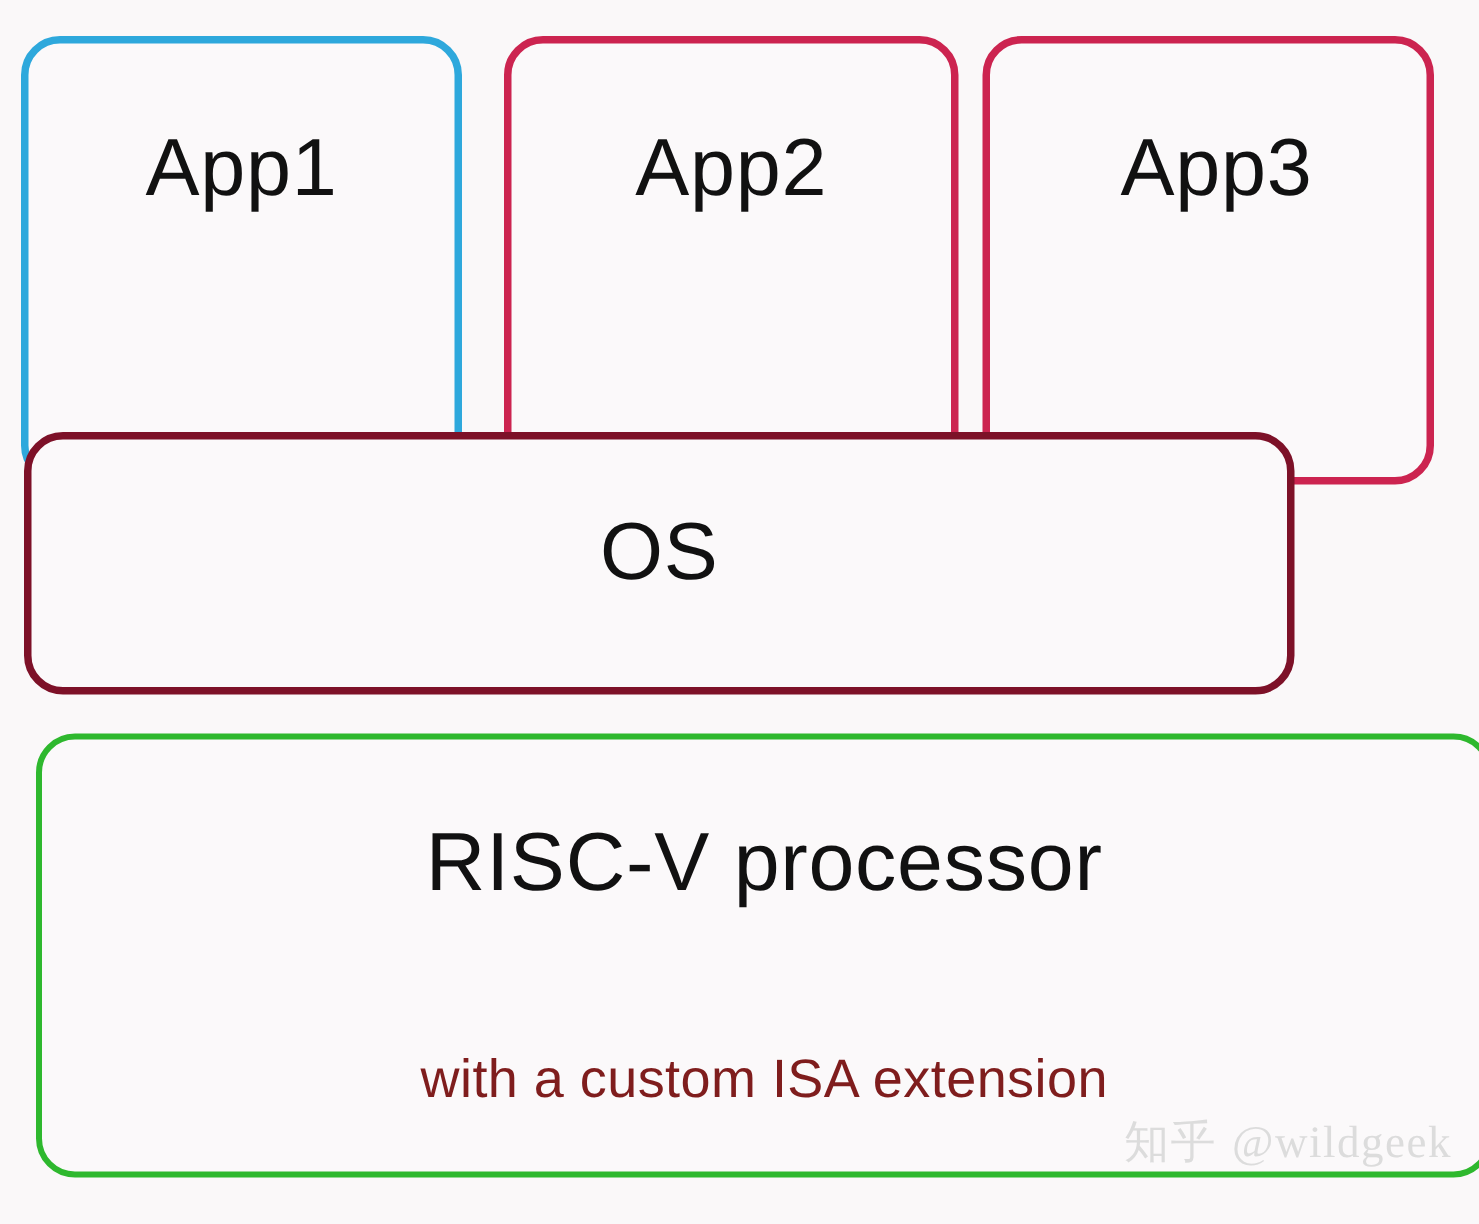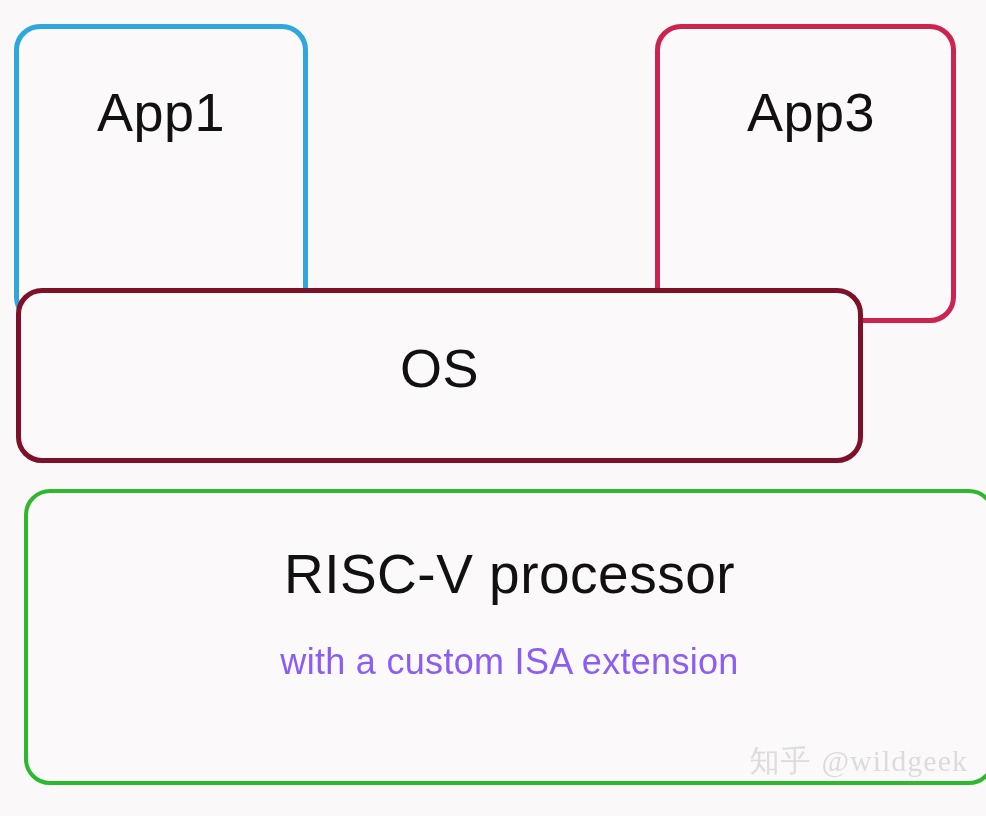--- a/index.html
+++ b/index.html
@@ -104,23 +104,23 @@
   }
   .os-label {
     font-size: 54px;
   }
   .riscv-title {
     font-size: 55px;
     margin-top: 54px;
   }
   .riscv-subtitle {
     font-size: 36px;
-    margin-top: 42px;
+    margin-top: 99px;
     font-weight: 300;
-    color: #8b5cf6;
+    color: #7f1d1d;
     letter-spacing: 0.3px;
     line-height: 1;
     white-space: nowrap;
     font-family: "Liberation Sans", sans-serif;
   }
 
   
   #watermark {
     position: absolute;
     right: 18px;
@@ -138,20 +138,23 @@
 </style>
 </head>
 <body>
 
 <div id="stage">
 
   <div class="box app-box" id="app1-box">
     <span class="box-label app-label">App1</span>
   </div>
 
+  <div class="box app-box" id="app2-box">
+    <span class="box-label app-label">App2</span>
+  </div>
 
   <div class="box app-box" id="app3-box">
     <span class="box-label app-label">App3</span>
   </div>
 
   <div class="box" id="os-box">
     <span class="box-label os-label">OS</span>
   </div>
 
   <div class="box" id="riscv-box">

